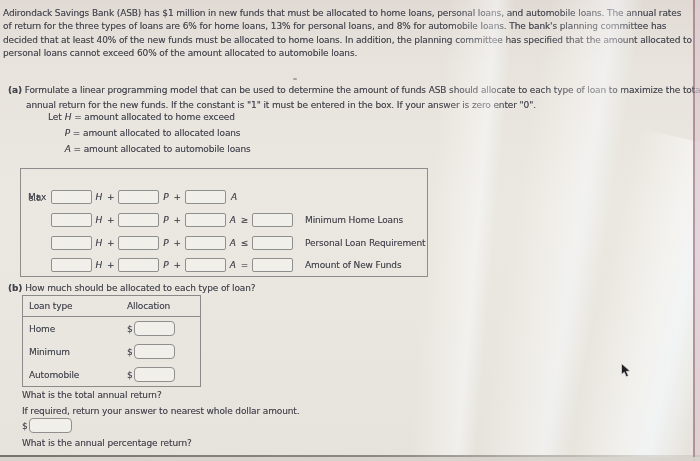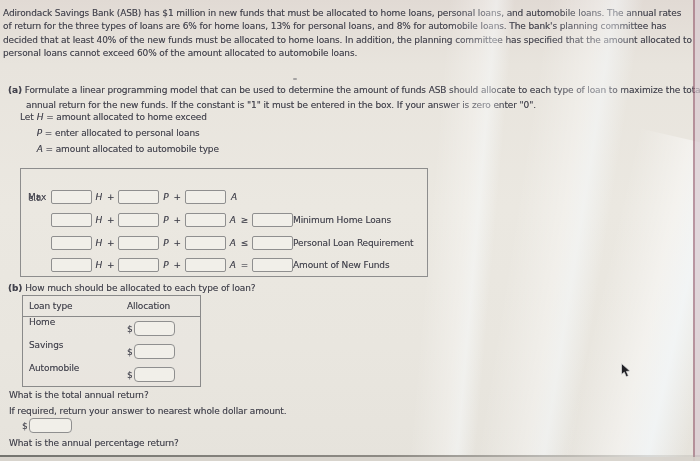--- a/index.html
+++ b/index.html
@@ -24,45 +24,45 @@
   .bottom-line{left:0;top:455px;width:700px;height:2px;z-index:10;
     background:linear-gradient(90deg,#74746f 0%,#8d8a84 55%,rgba(160,158,152,.25) 95%);}
   .bottom-strip{left:0;top:457px;width:700px;height:4px;background:rgba(214,210,203,.9);z-index:10;}
   .speck{left:293px;top:78px;width:4px;height:2px;background:rgba(110,110,115,.55);border-radius:1px;z-index:3;}
   
   .hang{padding-left:18px;text-indent:-18px;line-height:15px;}
   .hang b{letter-spacing:-0.1px;}
   .intro{left:3px;top:7px;width:689px;line-height:13.4px;z-index:2;}
   .parta{left:8px;top:83px;width:679px;z-index:2;}
   .defrow{left:20px;z-index:2;}
-  .defrow .lead{display:inline-block;width:14px;}
+  .defrow .lead{display:inline-block;width:14px;margin-left:28px;}
   .mvar{font-style:italic;}
   
   .modelbox{left:20px;top:168px;width:406px;height:107px;border:1px solid #8d8d8d;z-index:2;}
   .frow{position:absolute;display:flex;align-items:center;height:16px;}
   input.blank{
     box-sizing:border-box;width:41px;height:14px;border:1px solid #8f8f8f;border-radius:2px;
     background:#f1efe9;padding:0 3px;font:inherit;color:#43434d;outline:none;
   }
   .maxlbl{width:23px;}
   .stlbl{position:absolute;left:8px;top:24px;}
   .term{display:flex;justify-content:center;align-items:center;gap:5px;width:26px;}
   .lastvar{margin-left:5px;font-style:italic;}
   .rhs{margin-left:0;width:40px;}
-  .clabel{white-space:nowrap;}
+  .clabel{margin-left:12px;white-space:nowrap;}
   
   .partb{left:8px;top:281px;width:500px;z-index:2;}
   .alloc-table{left:22px;top:295px;width:177px;border:1px solid #8a8a8a;z-index:2;background:rgba(236,233,226,.25);}
   .thead{display:flex;height:20px;align-items:center;border-bottom:1px solid #8a8a8a;}
-  .trow{display:flex;height:23px;}
+  .trow{display:flex;height:23px;align-items:center;}
   .c1{width:104px;padding-left:6px;box-sizing:border-box;}
   .c2{display:flex;align-items:center;gap:1px;}
   input.rounded{border-radius:4px;height:15px;}
   
-  .q{left:9px;z-index:2;}
+  .q{left:22px;z-index:2;}
   .dollar-row{left:22px;top:418px;display:flex;align-items:center;gap:1px;z-index:2;}
   .dollar-row input{width:43px;}
   .cursor{left:620px;top:363px;z-index:12;}
 </style>
 </head>
 <body>
 
 <div class="glare glare-a"></div>
 <div class="glare glare-b"></div>
 <div class="glare glare-c"></div>
@@ -82,27 +82,27 @@
 <div class="abs defrow" style="top:112px">
   <span class="lead">Let</span>
   <span class="mvar">H</span>
   <span>=</span>
   <span>amount allocated to home exceed</span>
 </div>
 <div class="abs defrow" style="top:128px">
   <span class="lead"></span>
   <span class="mvar">P</span>
   <span>=</span>
-  <span>enter allocated to personal loans</span>
+  <span>amount allocated to allocated loans</span>
 </div>
 <div class="abs defrow" style="top:144px">
   <span class="lead"></span>
   <span class="mvar">A</span>
   <span>=</span>
-  <span>amount allocated to automobile type</span>
+  <span>amount allocated to automobile loans</span>
 </div>
 
 <div class="abs modelbox">
 
   <div class="frow" style="left:7px;top:20px">
     <span class="maxlbl">Max</span>
     <input class="blank" style="">
     <span class="term">
         <i class="mvar">H</i>
         <span>+</span>
@@ -189,21 +189,21 @@
     <span>Allocation</span>
   </div>
   <div class="trow">
     <span class="c1">Home</span>
     <span class="c2">
         <span>$</span>
         <input class="blank rounded" style="">
       </span>
   </div>
   <div class="trow">
-    <span class="c1">Savings</span>
+    <span class="c1">Minimum</span>
     <span class="c2">
         <span>$</span>
         <input class="blank rounded" style="">
       </span>
   </div>
   <div class="trow">
     <span class="c1">Automobile</span>
     <span class="c2">
         <span>$</span>
         <input class="blank rounded" style="">

